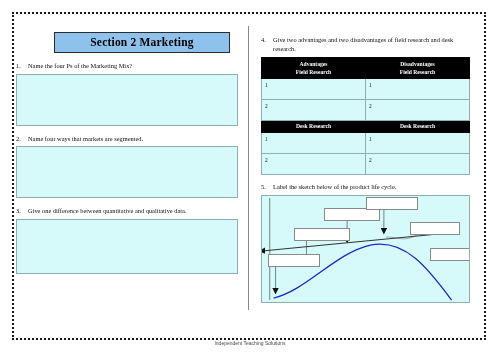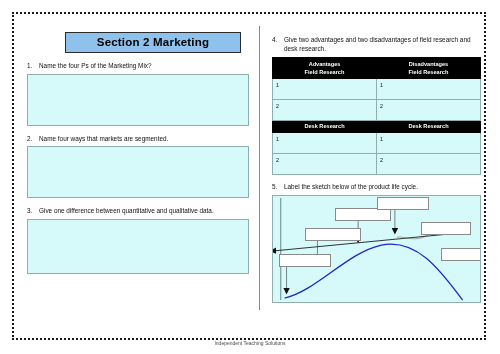--- a/index.html
+++ b/index.html
@@ -27,24 +27,25 @@
     left: 12px; top: 12px;
     width: 474px; height: 328px;
     border: 2px dotted #1a1a1a;
     box-sizing: border-box;
     pointer-events: none;
   }
 
   
   .columns {
     position: absolute;
-    left: 15px; top: 14px;
+    left: 4px; top: 14px;
     width: 474px; height: 310px;
     display: flex;
     box-sizing: border-box;
+    font-family: Liberation Serif, serif;
   }
   .col-left {
     width: 244px;
     padding: 8px 10px 0 12px;
     box-sizing: border-box;
   }
   .col-divider {
     width: 1px;
     background: #8a8a8a;
     margin: 12px 0 14px 0;

